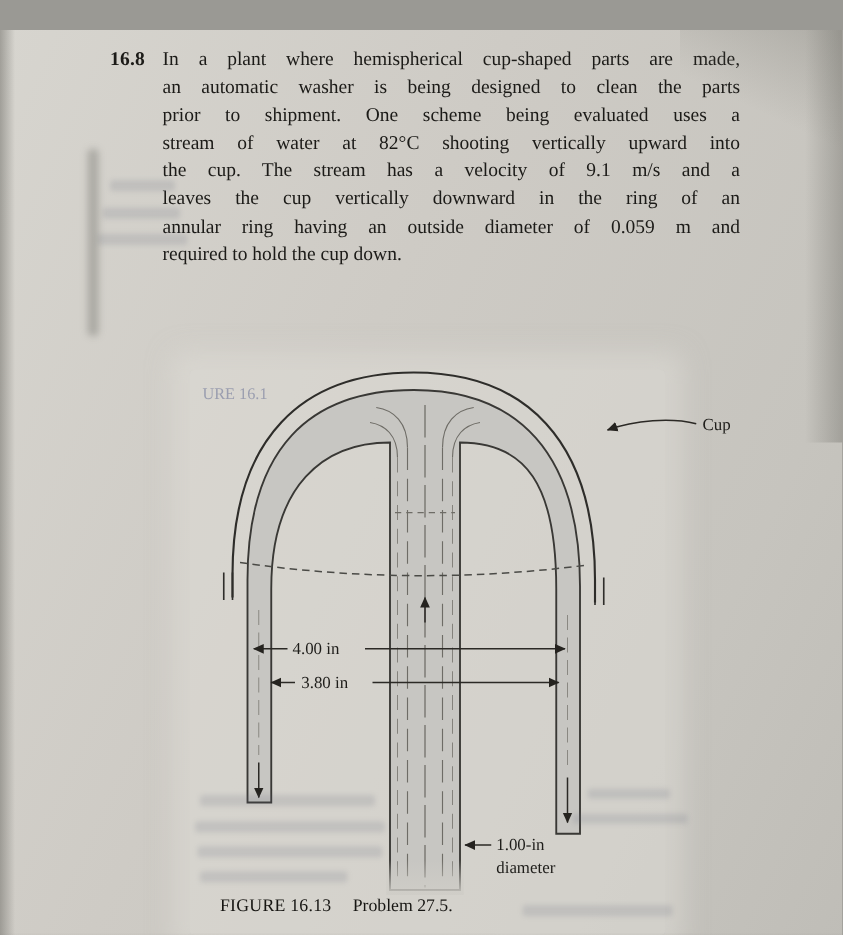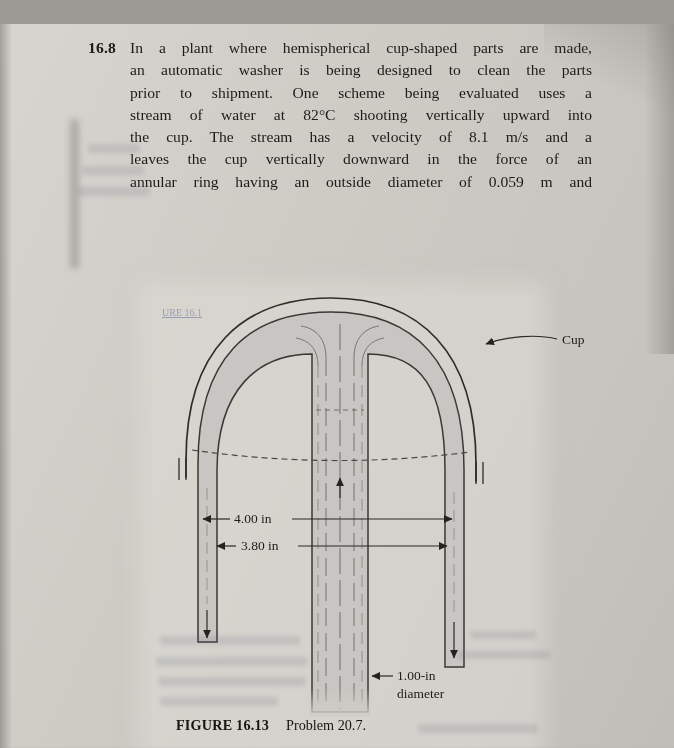--- a/index.html
+++ b/index.html
@@ -30,45 +30,46 @@
     font-size:15.6px;line-height:22.3px;}
   .problem-number{position:absolute;left:0;top:0;font-weight:bold;letter-spacing:0.2px;}
   .problem-lines{margin-left:42px;width:462px;}
   .pl{text-align:justify;text-align-last:justify;white-space:normal;}
   .pl-last{text-align-last:left;}
   
   .figure-svg{position:absolute;left:0;top:268px;}
   .fig-label{font-family:"Liberation Serif", serif;font-size:13.5px;fill:#1e1d1a;}
   .caption{position:absolute;left:176px;top:693px;font-size:14.2px;color:#161512;
     white-space:nowrap;}
-  .cap-bold{font-weight:bold;letter-spacing:0.2px;text-align:center;}
+  .cap-bold{font-weight:normal;letter-spacing:0.2px;text-align:center;}
   .cap-sep{display:inline-block;width:17px;}
   
   .smear{position:absolute;background:rgba(96,102,118,0.16);filter:blur(2px);
     border-radius:3px;}
-  .corner-artifact{position:absolute;left:162px;top:283px;font-size:10px;
-    color:rgba(70,80,130,0.42);filter:blur(0.6px);font-family:"Liberation Serif",serif;text-decoration:underline;}
+  .corner-artifact{position:absolute;left:162px;top:283px;font-size:13px;
+    color:rgba(70,80,130,0.42);filter:blur(0.6px);font-family:"Liberation Serif",serif;}
 </style>
 </head>
 <body>
 
 <div class="page">
 
   <div class="figure-panel"></div>
 
   <div class="problem">
     <div class="problem-number">16.8</div>
     <div class="problem-lines">
       <div class="pl">In a plant where hemispherical cup-shaped parts are made,</div>
       <div class="pl">an automatic washer is being designed to clean the parts</div>
       <div class="pl">prior to shipment. One scheme being evaluated uses a</div>
       <div class="pl">stream of water at 82°C shooting vertically upward into</div>
-      <div class="pl">the cup. The stream has a velocity of 8.1 m/s and a</div>
-      <div class="pl">leaves the cup vertically downward in the force of an</div>
+      <div class="pl">the cup. The stream has a velocity of 9.1 m/s and a</div>
+      <div class="pl">leaves the cup vertically downward in the ring of an</div>
       <div class="pl">annular ring having an outside diameter of 0.059 m and</div>
+      <div class="pl pl-last">required to hold the cup down.</div>
     </div>
   </div>
 
   <div class="corner-artifact">URE 16.1</div>
 
   <svg class="figure-svg" width="674" height="470" viewBox="0 0 674 470">
     <defs>
       <marker id="ar" markerWidth="10" markerHeight="10" refX="8" refY="4.5" orient="auto-start-reverse" markerUnits="userSpaceOnUse">
         <path d="M0,0.6 L8.6,4.5 L0,8.4 Z" fill="#25231f"></path>
       </marker>
@@ -111,21 +112,21 @@
 
     <line x1="393" y1="384" x2="372" y2="384" stroke="#2b2925" stroke-width="1.2" marker-end="url(#ar)"></line>
     <text class="fig-label" x="397" y="388">1.00-in</text>
     <text class="fig-label" x="397" y="406">diameter</text>
 
     <path d="M557,47 C537,42 508,44 486,52" fill="none" stroke="#2b2925" stroke-width="1.2" marker-end="url(#ar)"></path>
     <text class="fig-label" x="562" y="52">Cup</text>
   </svg>
 
   <div class="caption">
-    <span class="cap-bold">FIGURE 16.13</span><span class="cap-sep"></span><span>Problem 20.7.</span>
+    <span class="cap-bold">FIGURE 16.13</span><span class="cap-sep"></span><span>Problem 27.5.</span>
   </div>
 
   <div class="smear" style="left:88px;top:120px;width:52px;height:9px;"></div>
   <div class="smear" style="left:82px;top:142px;width:62px;height:9px;"></div>
   <div class="smear" style="left:78px;top:163px;width:72px;height:9px;"></div>
   <div class="smear" style="left:160px;top:612px;width:140px;height:9px;"></div>
   <div class="smear" style="left:156px;top:633px;width:152px;height:9px;"></div>
   <div class="smear" style="left:158px;top:653px;width:148px;height:9px;"></div>
   <div class="smear" style="left:160px;top:673px;width:118px;height:9px;"></div>
   <div class="smear" style="left:470px;top:607px;width:66px;height:8px;"></div>

